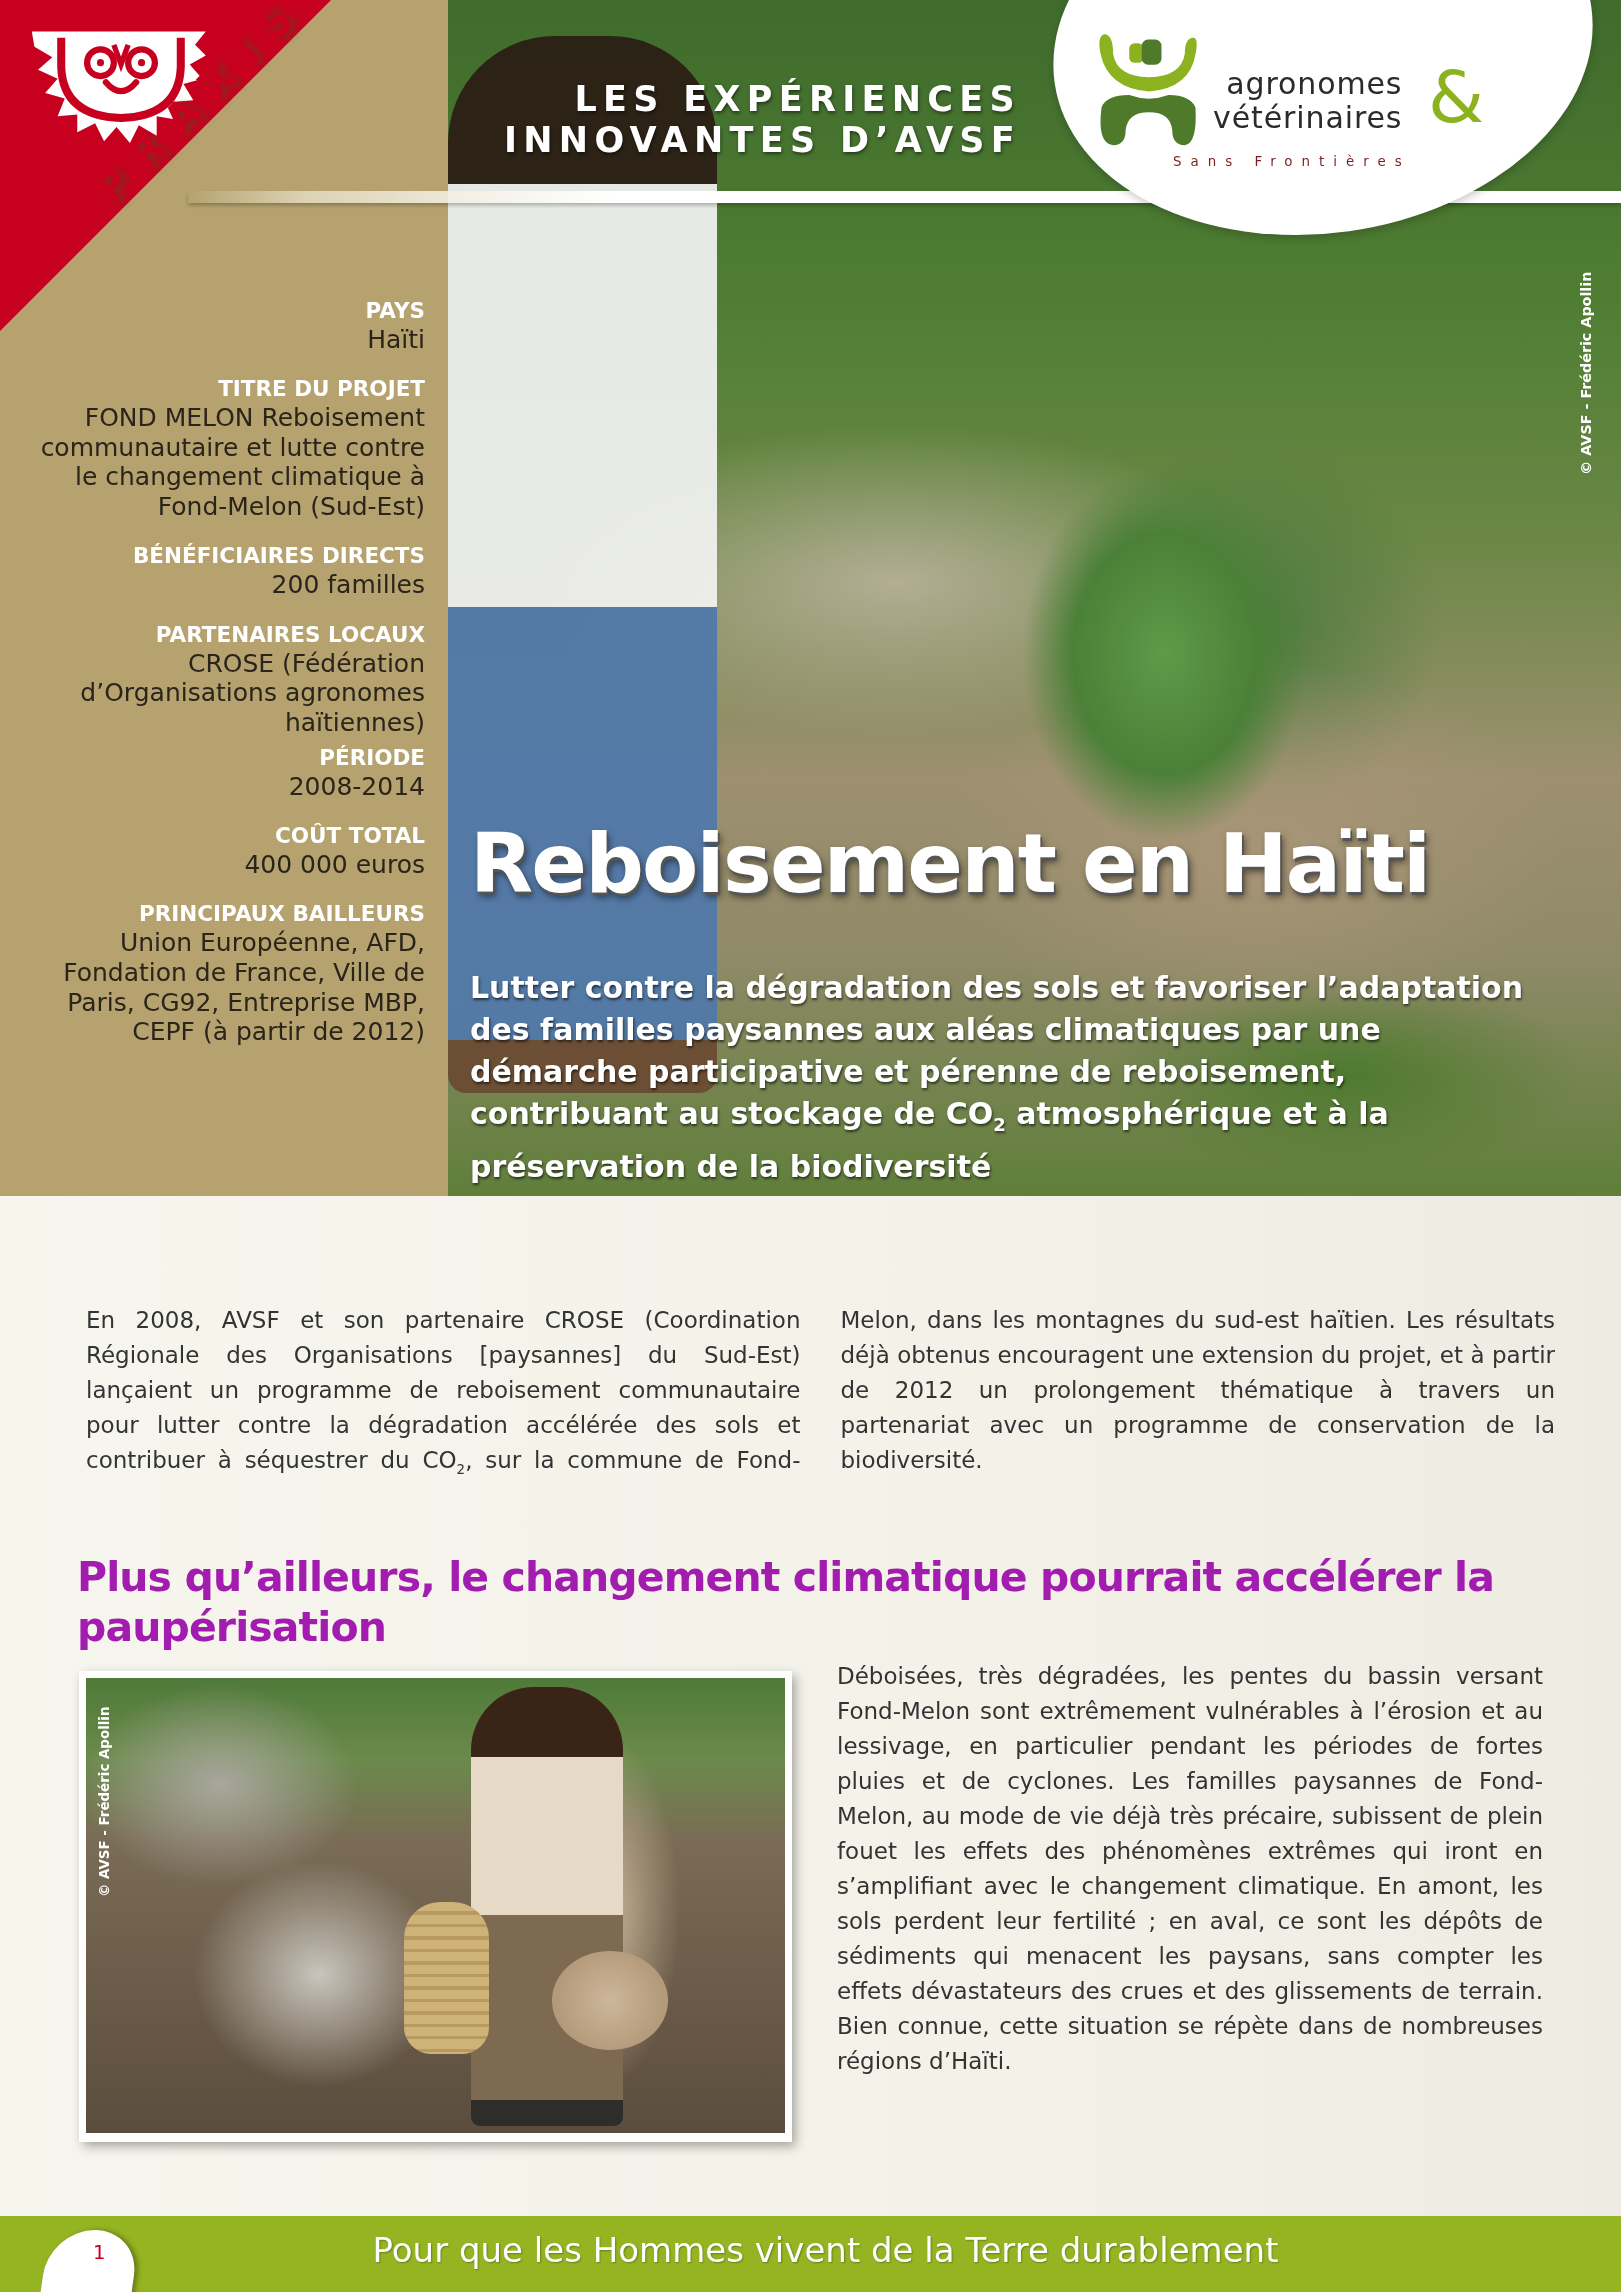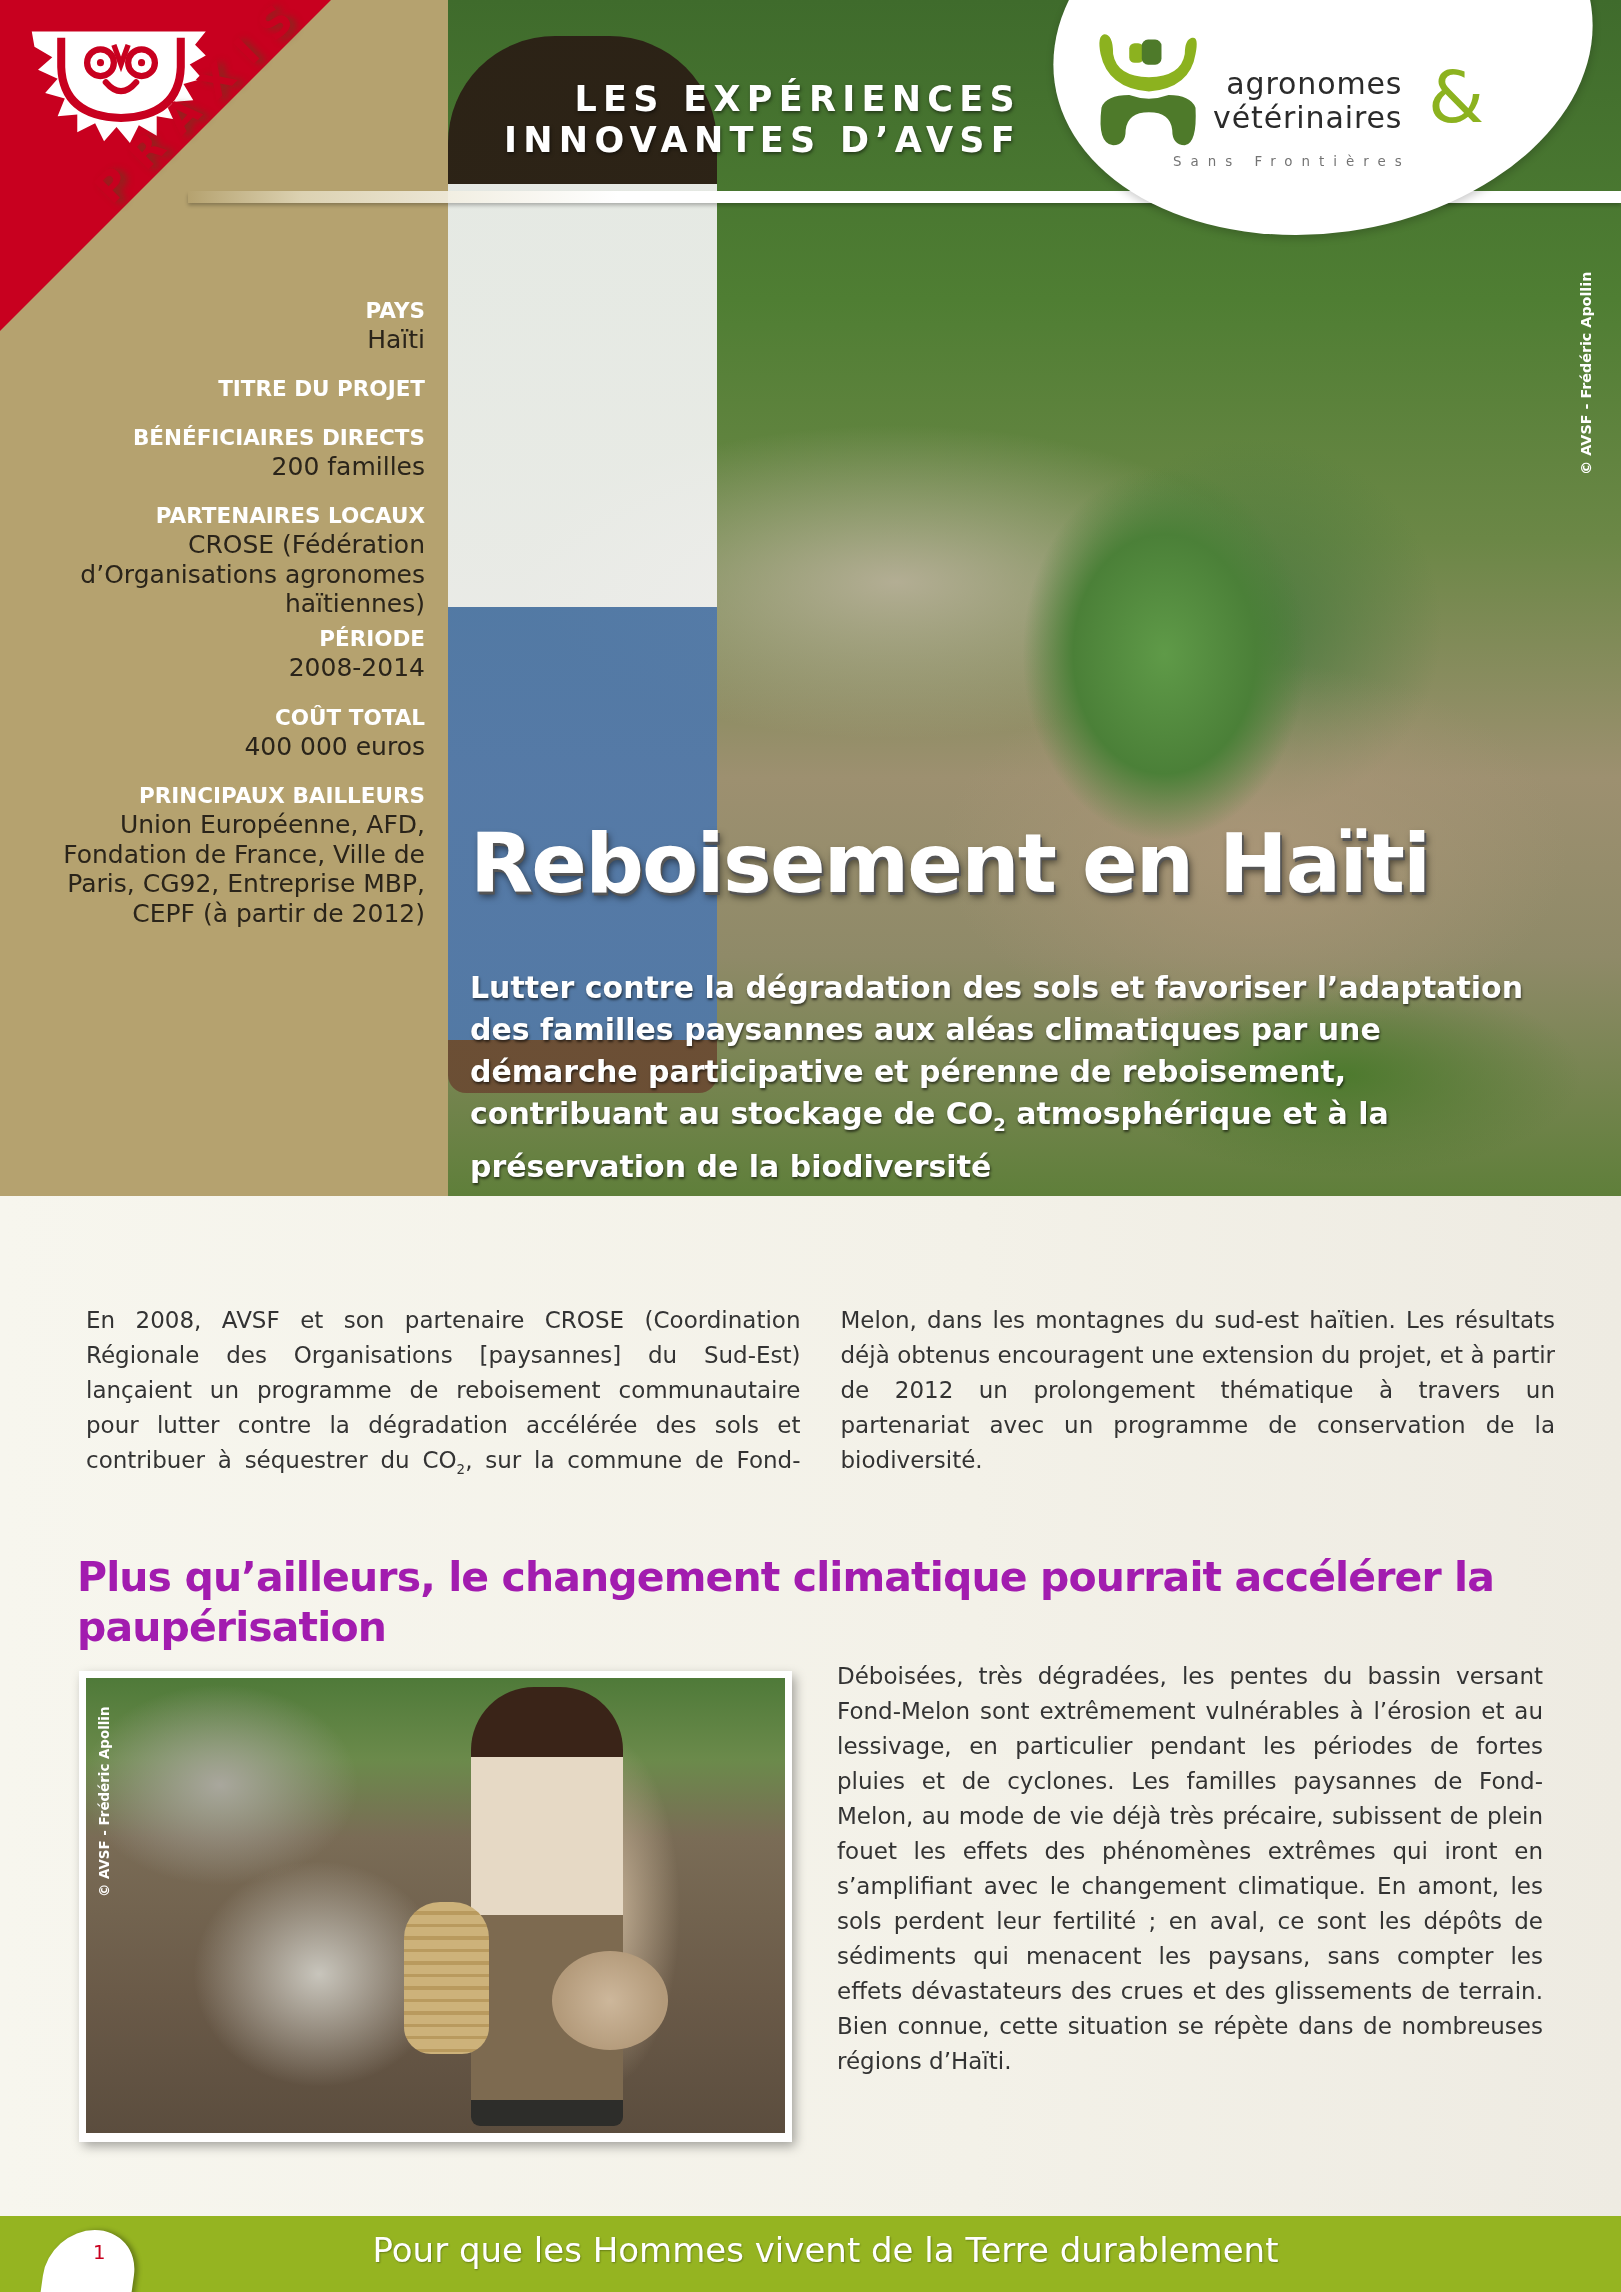--- a/index.html
+++ b/index.html
@@ -70,21 +70,21 @@
   .logo-figure { position:absolute; left:0; top:0; width:103px; height:121px; }
   .logo-text {
     position:absolute; left:116px; top:40px; color:#2b2b2b;
     font-family:"DejaVu Sans", sans-serif; font-size:30px; line-height:34px; letter-spacing:0.9px;text-align:right;
   }
   .logo-amp {
     position:absolute; left:331px; top:34px; color:#8cb21f;
     font-family:"DejaVu Sans", sans-serif; font-size:72px; line-height:72px;
   }
   .logo-sub {
-    position:absolute; left:76px; top:127px; color:#737373;
+    position:absolute; left:76px; top:127px; color:#7f1d1d;
     font-family:"DejaVu Sans", sans-serif; font-size:13.4px; letter-spacing:9px;
   }
   .photo-credit-v {
     position:absolute; left:1578px; top:475px;
     transform: rotate(-90deg); transform-origin:left top;
     color:#ffffff; font-family:"DejaVu Sans", sans-serif; font-weight:bold; font-size:14.3px;
     white-space:nowrap;
   }
   .hero-title {
     position:absolute; left:470px; top:819px; width:1137px;
@@ -235,20 +235,21 @@
 
 <div class="photo-credit-v">© AVSF - Frédéric Apollin</div>
 
 <div class="facts">
   <div class="fact">
     <div class="fact-label">PAYS</div>
     <div class="fact-value">Haïti</div>
   </div>
   <div class="fact">
     <div class="fact-label">TITRE DU PROJET</div>
+    <div class="fact-value">FOND MELON Reboisement communautaire et lutte contre le changement climatique à Fond-Melon (Sud-Est)</div>
   </div>
   <div class="fact">
     <div class="fact-label">BÉNÉFICIAIRES DIRECTS</div>
     <div class="fact-value">200 familles</div>
   </div>
   <div class="fact" style="margin-bottom:5.4px">
     <div class="fact-label">PARTENAIRES LOCAUX</div>
     <div class="fact-value">CROSE (Fédération d’Organisations agronomes haïtiennes)</div>
   </div>
   <div class="fact">

